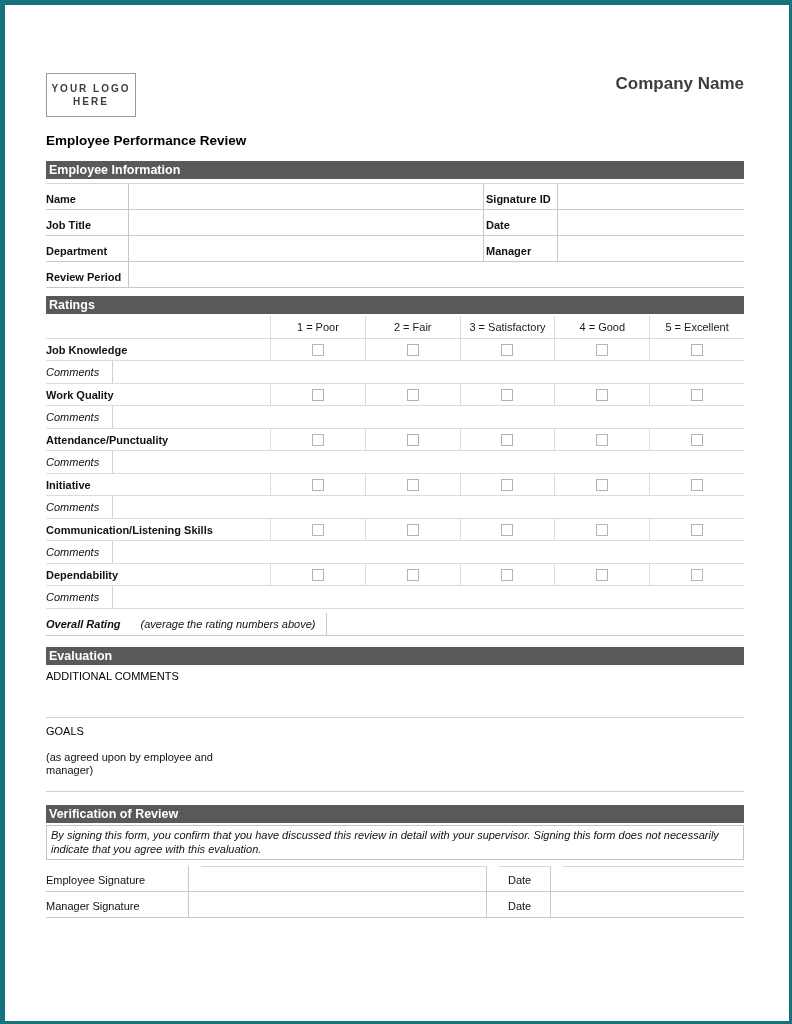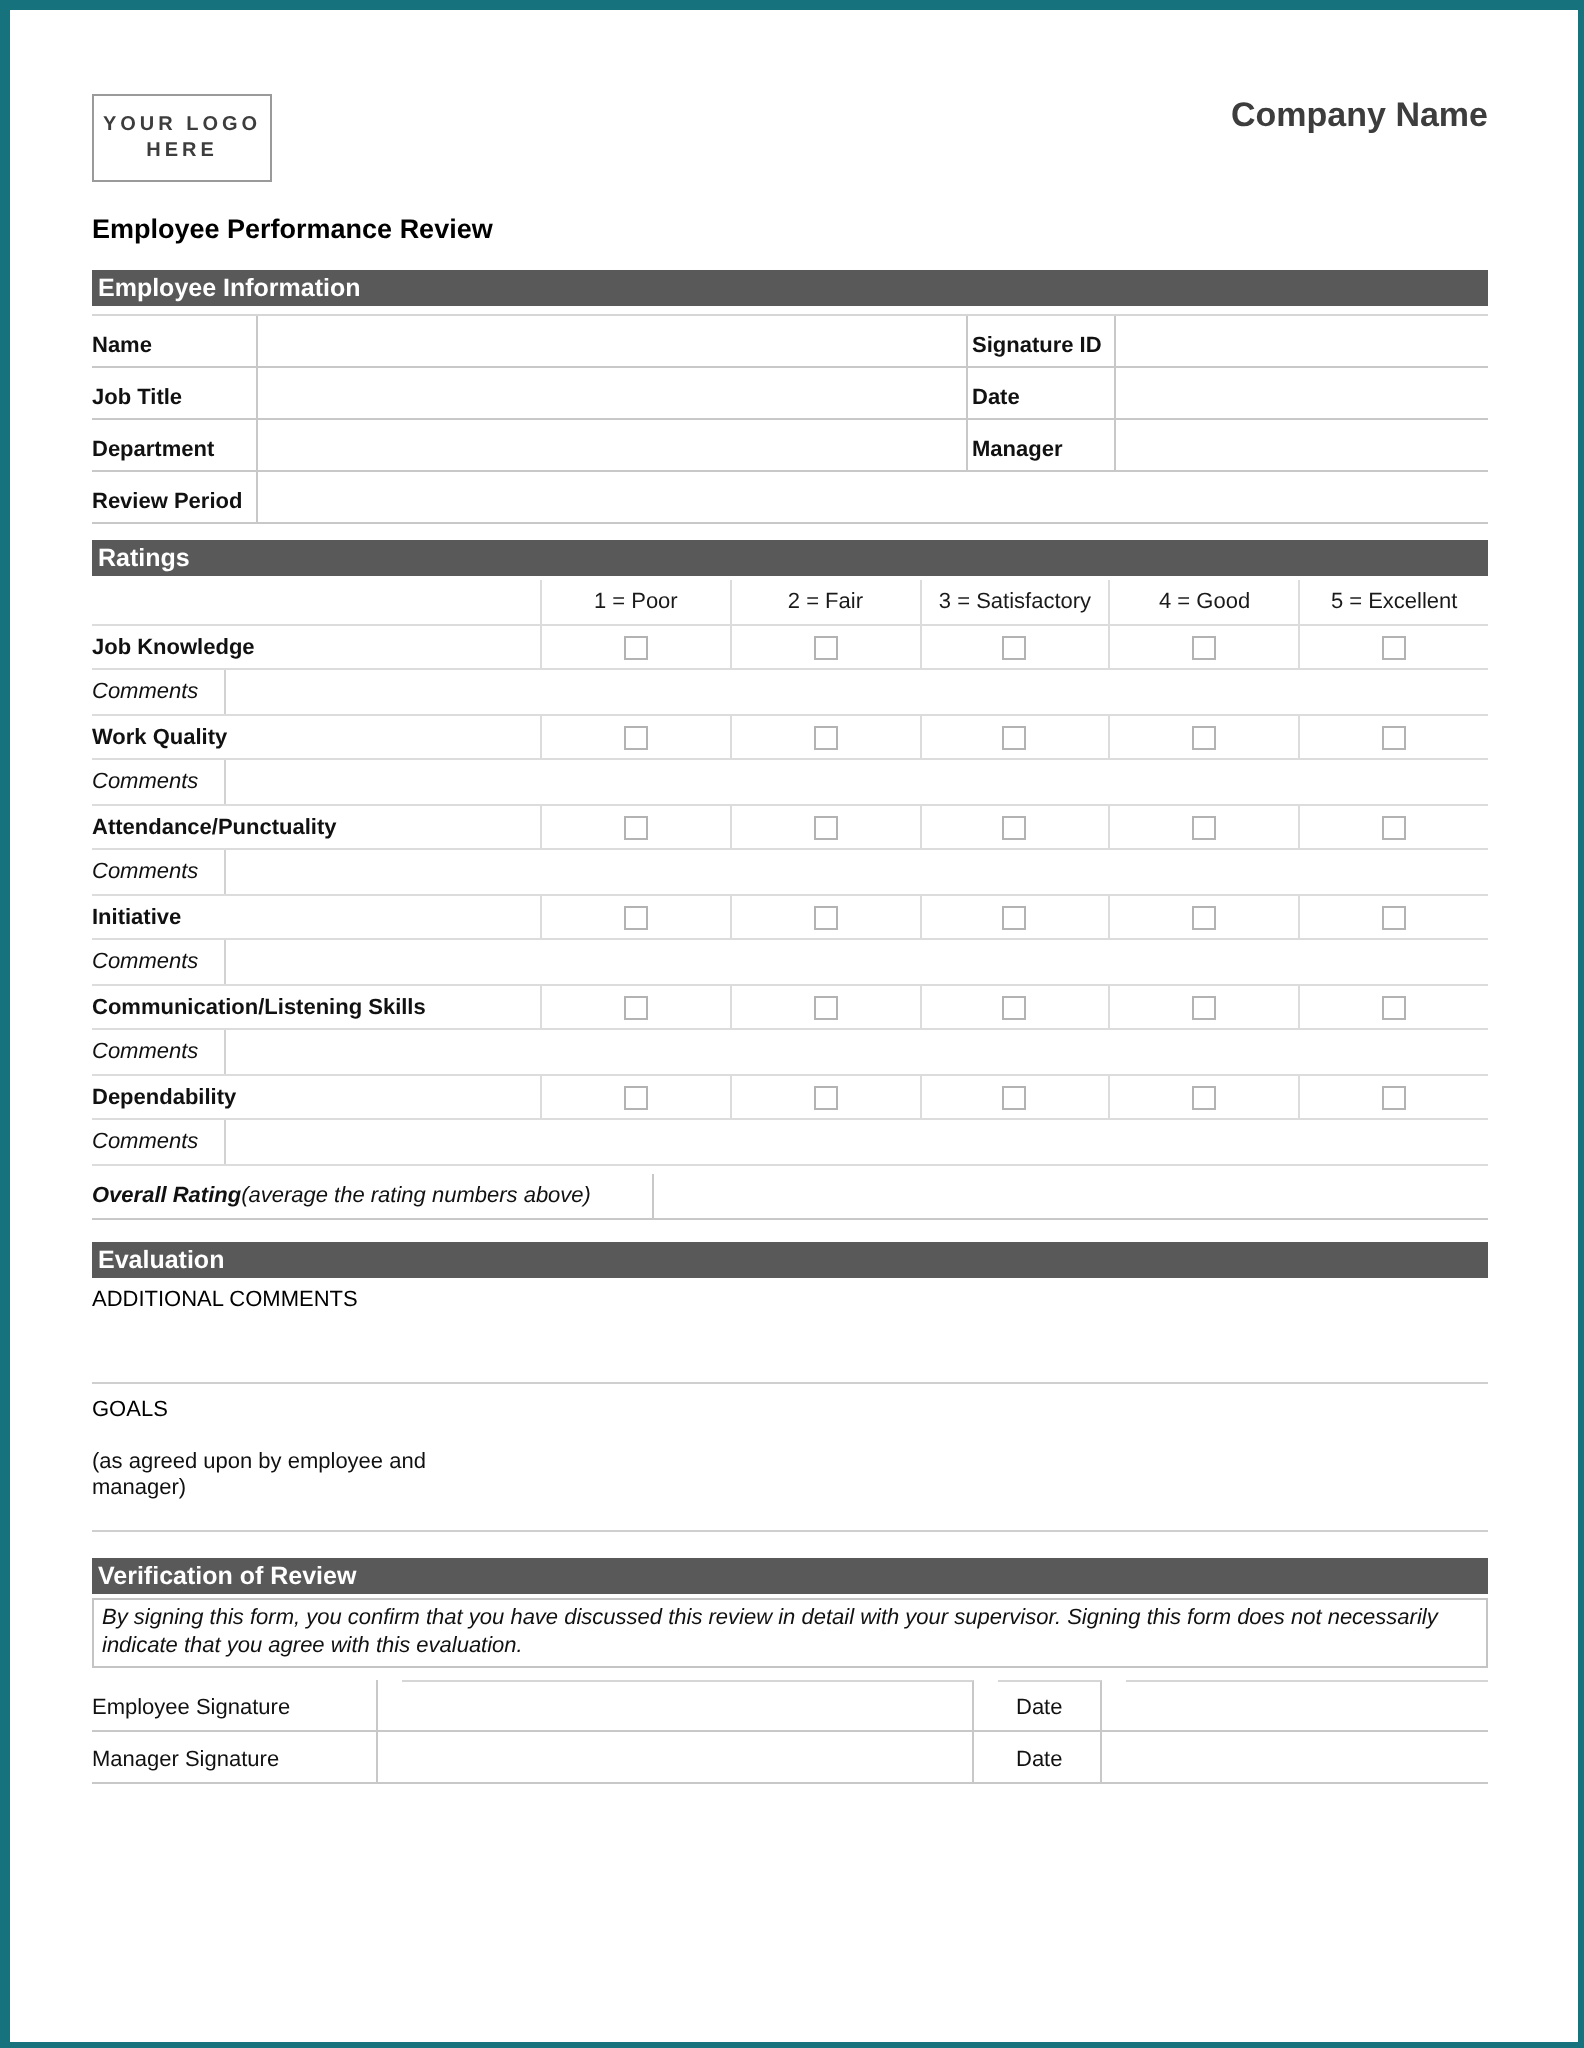--- a/index.html
+++ b/index.html
@@ -13,21 +13,21 @@
     width: 792px; height: 1024px;
     border-style: solid;
     border-color: #16727c;
     border-width: 5px 3px 3px 5px;
     background: #fff;
     overflow: hidden;
   }
   .content { margin-left: 41px; margin-right: 45px; } 
 
   
-  .hdr-row { display: flex; justify-content: space-between; align-items: flex-start; margin-top: 42px; }
+  .hdr-row { display: flex; justify-content: space-between; align-items: flex-start; margin-top: 68px; }
   .logo-box {
     width: 90px; height: 44px;
     border: 1px solid #9a9a9a;
     display: flex; flex-direction: column; align-items: center; justify-content: center;
     color: #3d3d3d; font-weight: bold; font-size: 10px; letter-spacing: 2px; line-height: 13px;
     text-align: center;
   }
   .company-name { font-size: 17px; font-weight: bold; color: #3d3d3d; margin-top: 1px; }
   .form-title { margin-top: 16px; font-size: 13.5px; font-weight: bold; color: #000; }
 
@@ -80,21 +80,21 @@
     display: flex; align-items: center;
     border-right: 1px solid #d2d2d2;
   }
   .comments-field { flex: 1; }
   .overall-row { display: flex; height: 23px; border-bottom: 1px solid #c8c8c8; margin-top: 4px; }
   .overall-label {
     width: 281px; font-size: 11px; font-style: italic;
     display: flex; align-items: center;
     border-right: 1px solid #c8c8c8;
   }
-  .overall-label b { font-weight: bold; margin-right: 0; }
+  .overall-label b { font-weight: bold; margin-right: 20px; }
   .overall-field { flex: 1; }
 
   
   .eval-label { margin-top: 5px; font-size: 11px; color: #000; }
   .eval-divider { border-bottom: 1px solid #cfcfcf; }
   .div-1 { margin-top: 34px; }
   .goals-label { margin-top: 7px; font-size: 11px; }
   .goals-note { margin-top: 14px; font-size: 11px; line-height: 13px; max-width: 170px; }
   .div-2 { margin-top: 13px; }
 

